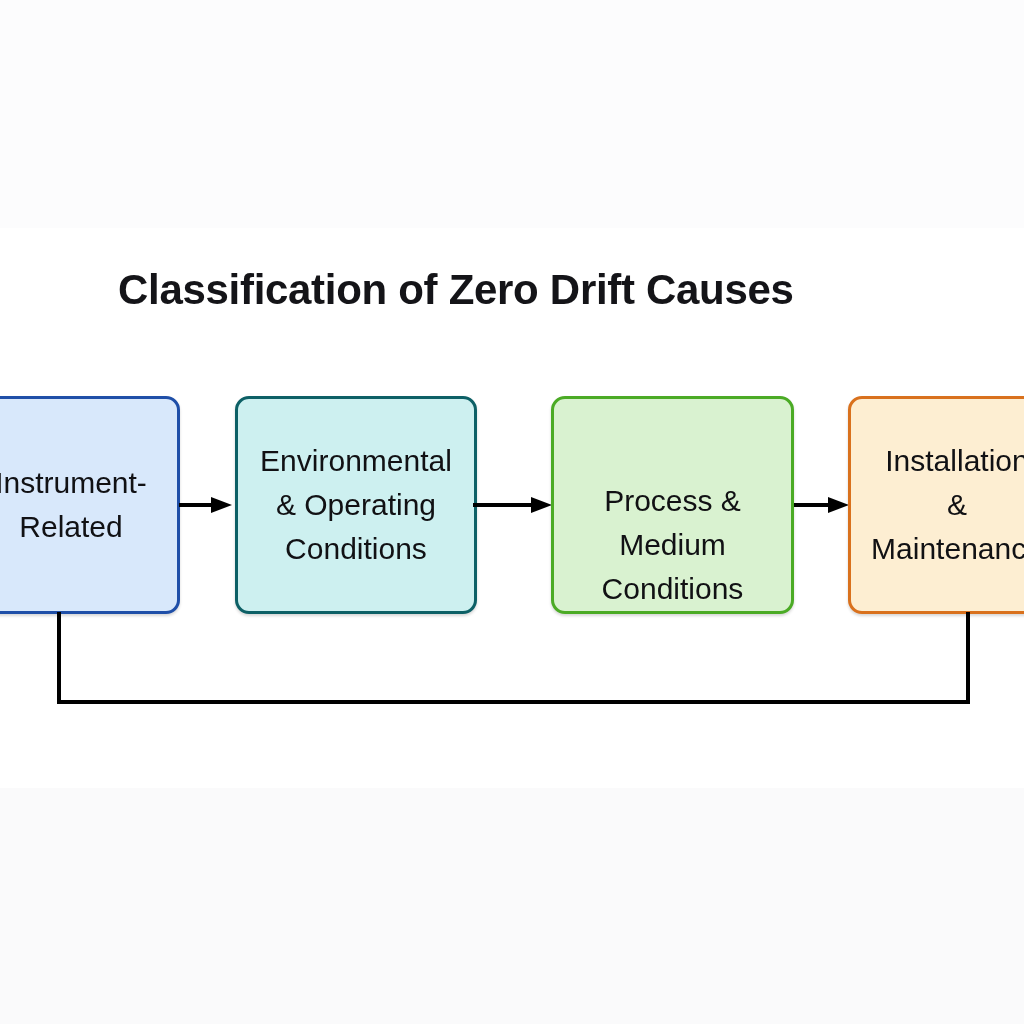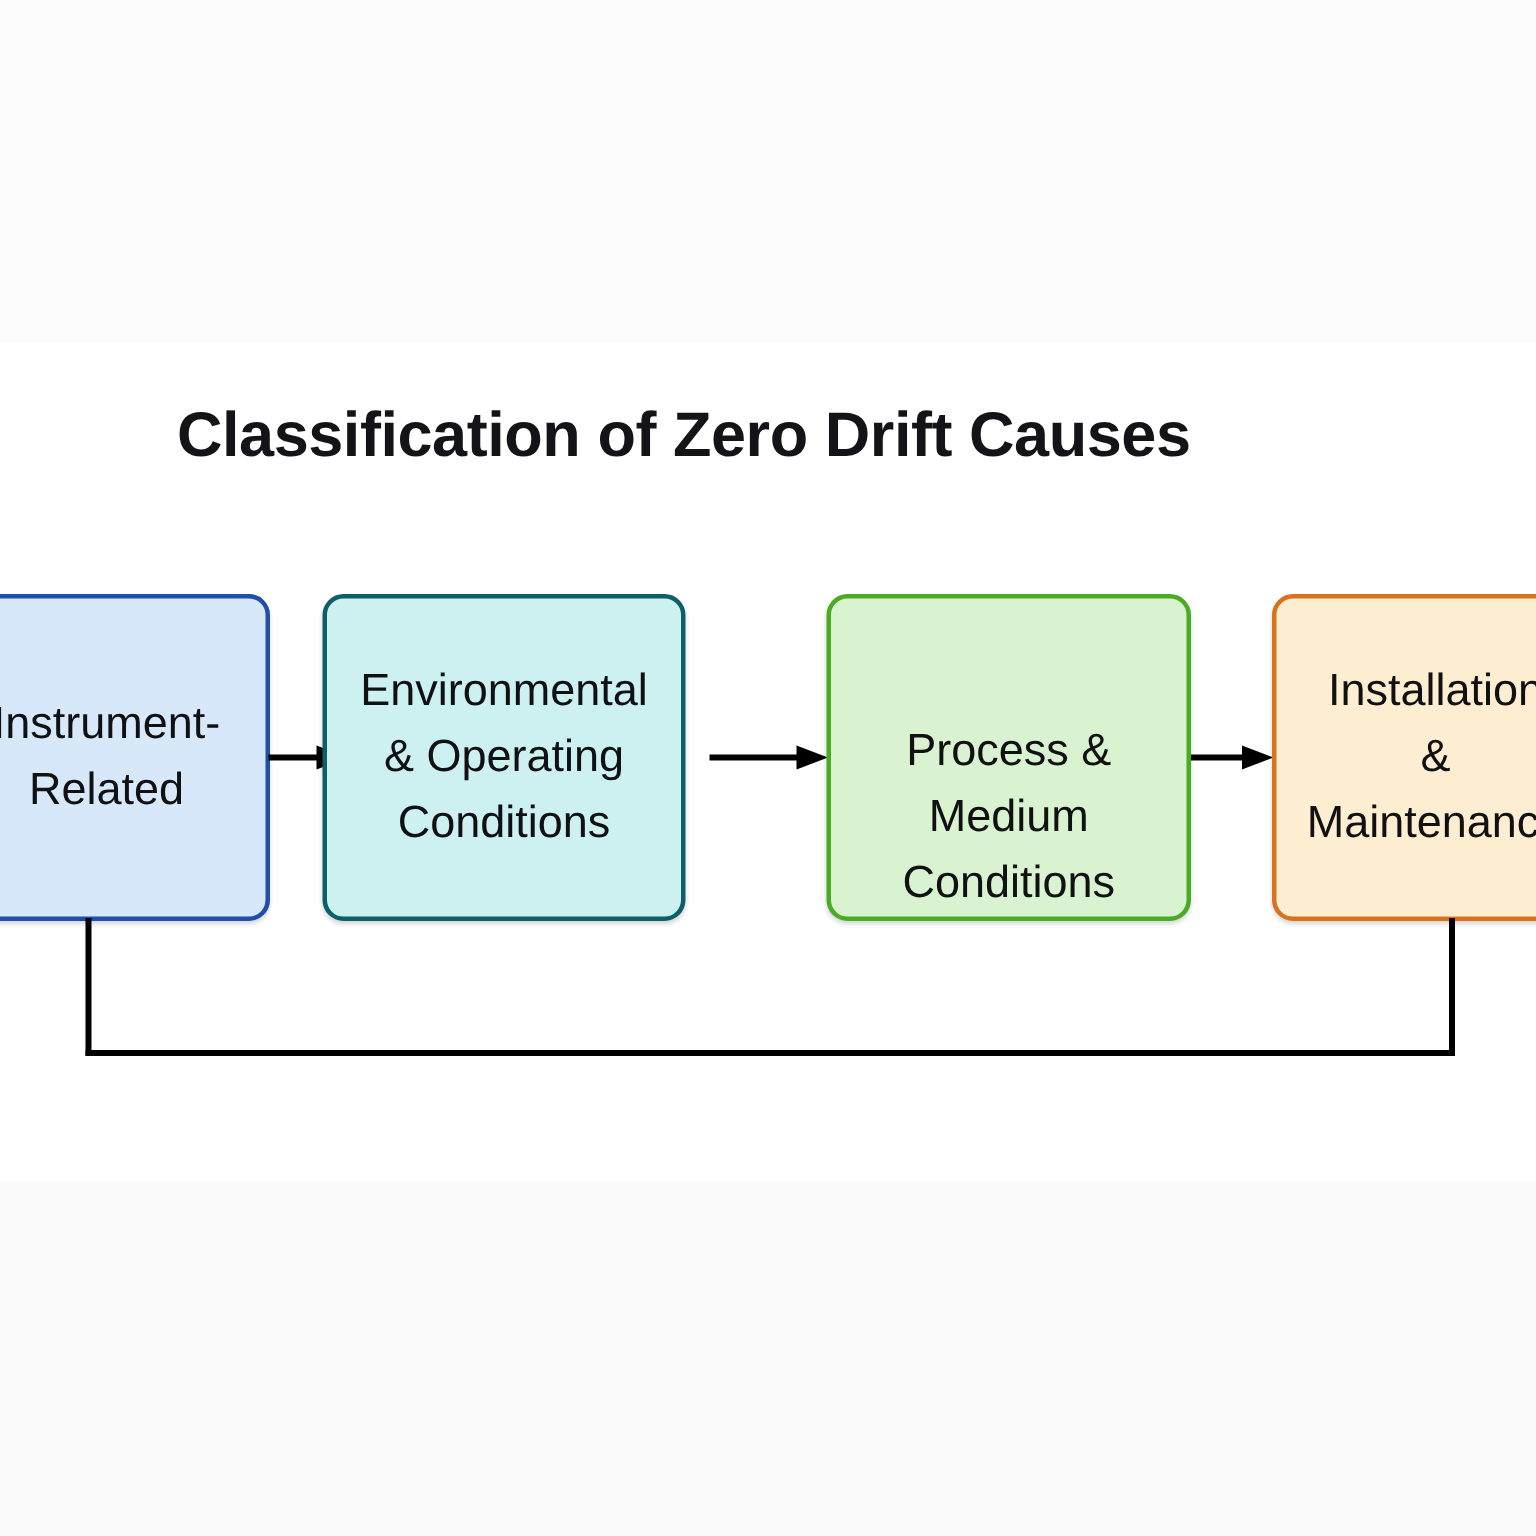--- a/index.html
+++ b/index.html
@@ -61,21 +61,21 @@
     font-size: 30px;
     line-height: 44px;
     color: #111114;
     padding: 0 8px;
     box-shadow: 0 2px 3px rgba(0,0,0,0.16);
   }
   .node .label { display: block; white-space: pre-line; }
 
   
   #node-0 { left: -38px; width: 218px; }
-  #node-1 { left: 215px; width: 242px; }
+  #node-1 { left: 235px; width: 242px; }
   #node-2 { left: 551px; width: 243px; align-items: flex-end; }
   #node-3 { left: 848px; width: 218px; }
 
   .connector-arrow {
     position: absolute;
     top: 497px;
     height: 16px;
   }
   .connector-arrow .shaft {
     position: absolute;

